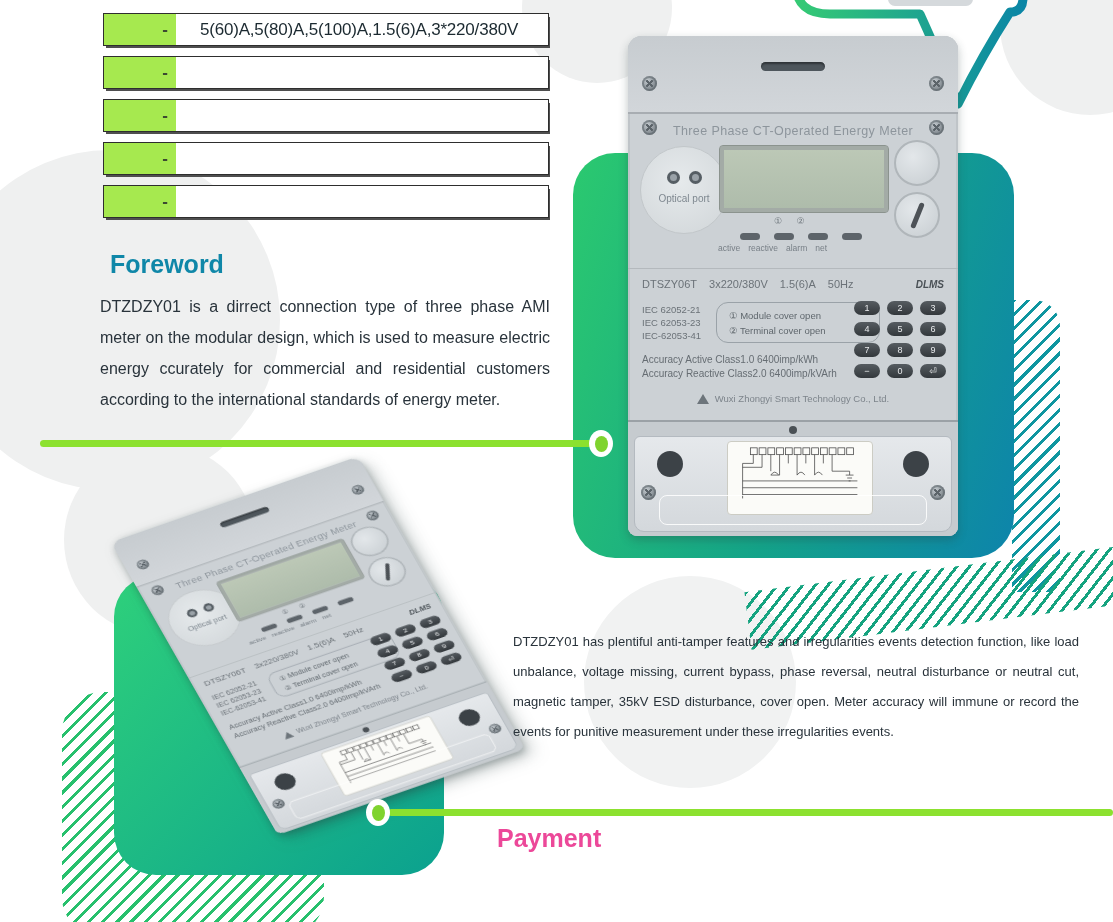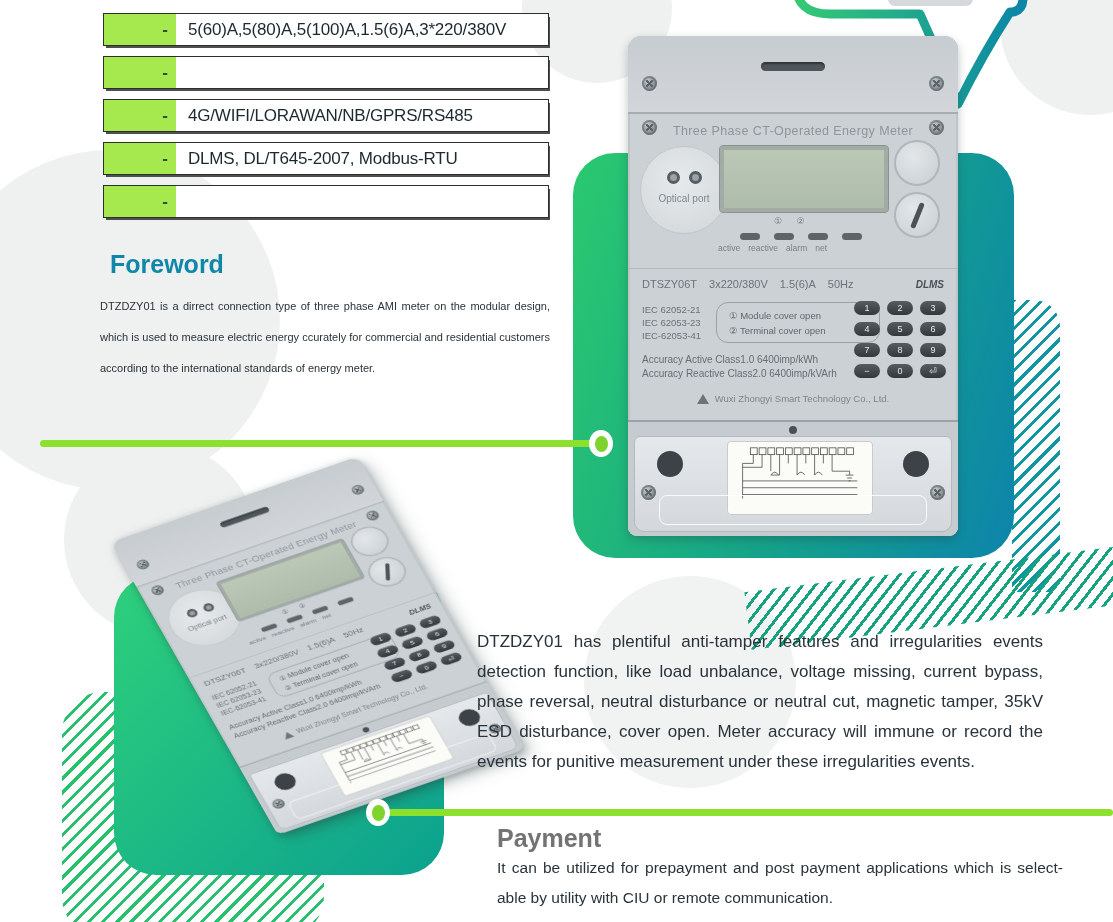--- a/index.html
+++ b/index.html
@@ -46,31 +46,31 @@
   .ldot2 { left:366px; top:799px; }
 
   
   .features { position:absolute; left:103px; top:13px; width:446px; display:flex;
               flex-direction:column; gap:10px; z-index:8; }
   .fbox { display:flex; height:33px; background:#fff; border:1px solid #2e2e2e;
           box-shadow:2px 3px 0 -1px #4f4f4f; }
   .fbox .fgreen { width:72px; background:#a6e94f; display:flex; align-items:center;
           justify-content:flex-end; padding-right:8px; color:#3c4a31; font-weight:bold;
           font-size:17px; }
-  .fbox .ftext { flex:1; display:flex; align-items:center; padding-left:12px;
+  .fbox .ftext { flex:1; display:flex; align-items:center; padding-left:24px;
           font-size:17px; color:#1b2930; letter-spacing:-0.2px; }
 
   
   .sec-title { position:absolute; font-weight:bold; z-index:8;text-align:center; }
   .foreword-title { left:110px; top:250px; font-size:25px; color:#0f87a8; }
   .anti-title     { left:497px; top:581px; font-size:27px; color:#1185b8; letter-spacing:-0.3px; }
-  .payment-title  { left:497px; top:824px; font-size:25px; color:#737373; }
+  .payment-title  { left:497px; top:824px; font-size:25px; color:#ec4899; }
   .sec-body { position:absolute; text-align:justify; color:#29333b; z-index:8; }
-  .foreword-body { left:100px; top:291px; width:450px; font-size:11px; line-height:31px; }
-  .anti-body     { left:477px; top:627px; width:566px; font-size:17px; line-height:30px; }
+  .foreword-body { left:100px; top:291px; width:450px; font-size:16px; line-height:31px; }
+  .anti-body     { left:513px; top:627px; width:566px; font-size:13px; line-height:30px; }
   .payment-body  { left:497px; top:853px; width:566px; font-size:15.5px; line-height:30px; }
 
   
   .meter { position:absolute; width:330px; height:500px; background:#ccd1d5;
            border-radius:14px 14px 9px 9px; z-index:4;
            box-shadow:inset 0 0 0 2px #bfc4c8, 0 4px 10px rgba(40,60,60,.3); }
   .meter-main { left:628px; top:36px; }
   .tilt-slot { position:absolute; left:135px; top:415px; width:330px; height:500px; z-index:4; }
   .tilt-slot .meter { left:0; top:0; transform:scale(0.82,0.64) rotate(-24deg);
            transform-origin:170px 200px; filter:drop-shadow(6px 10px 10px rgba(40,60,60,.25)); }
@@ -181,25 +181,23 @@
   <div class="features">
     <div class="fbox">
       <div class="fgreen">-</div>
       <div class="ftext">5(60)A,5(80)A,5(100)A,1.5(6)A,3*220/380V</div>
     </div>
     <div class="fbox">
       <div class="fgreen">-</div>
     </div>
     <div class="fbox">
       <div class="fgreen">-</div>
-      <div class="ftext">4G/WIFI/LORAWAN/NB/GPRS/RS485</div>
     </div>
     <div class="fbox">
       <div class="fgreen">-</div>
-      <div class="ftext">DLMS, DL/T645-2007, Modbus-RTU</div>
     </div>
     <div class="fbox">
       <div class="fgreen">-</div>
     </div>
   </div>
 
   <h2 class="sec-title foreword-title">Foreword</h2>
   <p class="sec-body foreword-body">DTZDZY01 is a dirrect connection type of three phase AMI meter on the modular design, which is used to measure electric energy ccurately for commercial and residential customers according to the  international standards of energy meter.</p>
 
   <div class="meter meter-main">
@@ -429,15 +427,14 @@
       <i></i>
     </div>
   <div class="aline aline2"></div>
   <div class="ldot ldot2">
       <i></i>
     </div>
 
   <p class="sec-body anti-body">DTZDZY01 has plentiful anti-tamper features and irregularities events detection function, like load unbalance, voltage missing, current bypass, phase reversal, neutral disturbance or neutral cut, magnetic tamper, 35kV ESD disturbance, cover open. Meter accuracy will immune or record the events for punitive measurement under these irregularities events.</p>
 
   <h2 class="sec-title payment-title">Payment</h2>
-  <p class="sec-body payment-body">It can be utilized for prepayment and post payment applications which is select-able by utility with CIU or remote communication.</p>
 
 </div>
 
 </body></html>

